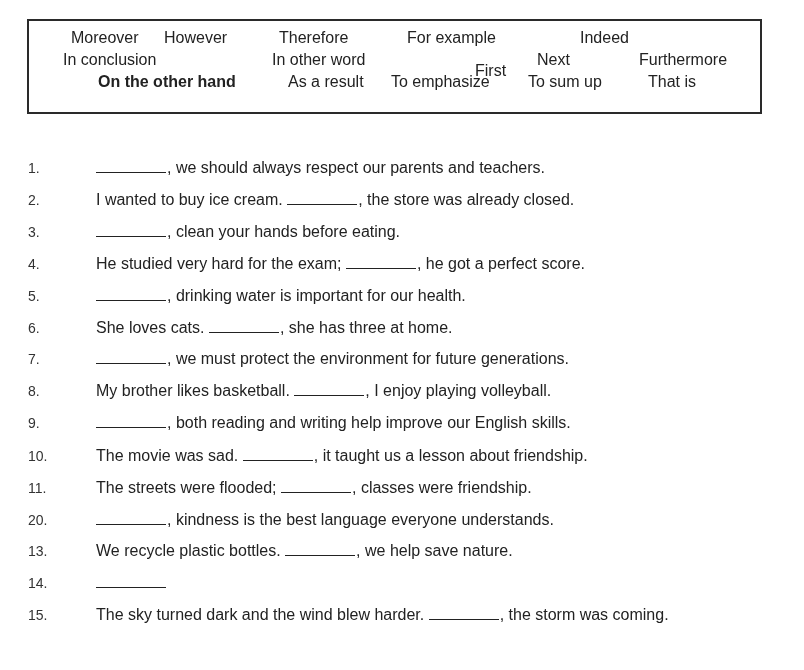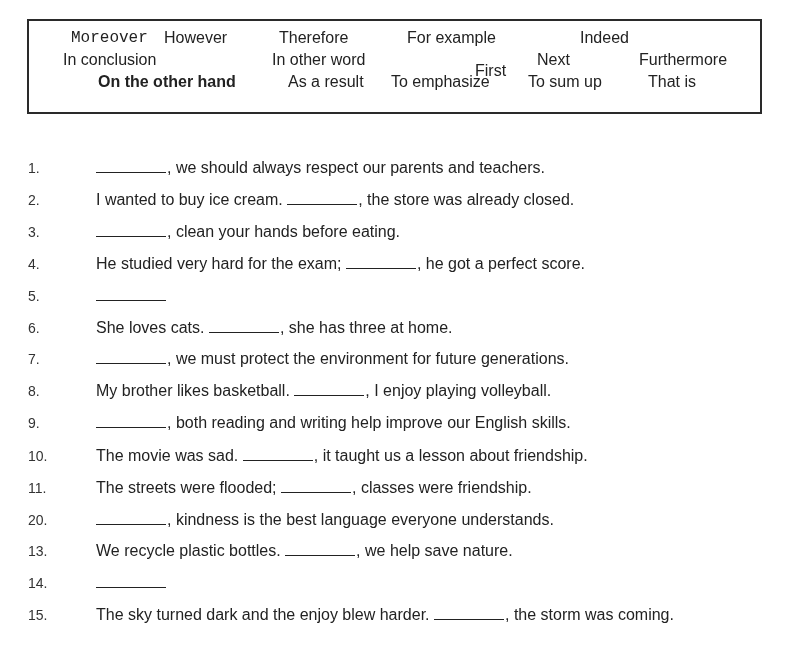--- a/index.html
+++ b/index.html
@@ -66,21 +66,21 @@
       height: 14px;
       border-bottom: 1.3px solid #222;
       vertical-align: baseline;
       margin: 0 1px 0 0;
     }
   </style>
 </head>
 <body>
 
 <div class="word-bank" id="word-bank">
-    <span class="wb-word" style="left: 42px; top: 7px; font-family: Liberation Mono, monospace;">Moreover</span>
+    <span class="wb-word" style="left: 42px; top: 7px;">Moreover</span>
     <span class="wb-word" style="left: 135px; top: 7px; text-align: center;">However</span>
     <span class="wb-word" style="left: 250px; top: 7px;">Therefore</span>
     <span class="wb-word" style="left: 378px; top: 7px;">For example</span>
     <span class="wb-word" style="left: 551px; top: 7px;">Indeed</span>
     <span class="wb-word" style="left: 34px; top: 29px;">In conclusion</span>
     <span class="wb-word" style="left: 243px; top: 29px;">In other word</span>
     <span class="wb-word" style="left: 402px; top: 40px; margin-left: 44px;">First</span>
     <span class="wb-word" style="left: 508px; top: 29px;">Next</span>
     <span class="wb-word" style="left: 610px; top: 29px;">Furthermore</span>
     <span class="wb-word" style="left: 69px; top: 51px; font-weight: bold;">On the other hand</span>
@@ -102,21 +102,21 @@
     <div class="item" style="top: 221px;">
       <span class="num">3.</span>
       <span class="sentence"><span style="white-space: pre;"></span><span class="blank"></span><span>, clean your hands before eating.</span></span>
     </div>
     <div class="item" style="top: 253px;">
       <span class="num">4.</span>
       <span class="sentence"><span style="white-space: pre;">He studied very hard for the exam; </span><span class="blank"></span><span>, he got a perfect score.</span></span>
     </div>
     <div class="item" style="top: 285px;">
       <span class="num">5.</span>
-      <span class="sentence"><span style="white-space: pre;"></span><span class="blank"></span></span>
+      <span class="sentence"><span style="white-space: pre;"></span><span class="blank"></span><span>, drinking water is important for our health.</span></span>
     </div>
     <div class="item" style="top: 317px;">
       <span class="num">6.</span>
       <span class="sentence"><span style="white-space: pre;">She loves cats. </span><span class="blank"></span><span>, she has three at home.</span></span>
     </div>
     <div class="item" style="top: 348px;">
       <span class="num">7.</span>
       <span class="sentence"><span style="white-space: pre;"></span><span class="blank"></span><span>, we must protect the environment for future generations.</span></span>
     </div>
     <div class="item" style="top: 380px;">
@@ -142,15 +142,15 @@
     <div class="item" style="top: 540px;">
       <span class="num">13.</span>
       <span class="sentence"><span style="white-space: pre;">We recycle plastic bottles. </span><span class="blank"></span><span>, we help save nature.</span></span>
     </div>
     <div class="item" style="top: 572px;">
       <span class="num">14.</span>
       <span class="sentence"><span style="white-space: pre;"></span><span class="blank"></span></span>
     </div>
     <div class="item" style="top: 604px;">
       <span class="num">15.</span>
-      <span class="sentence"><span style="white-space: pre;">The sky turned dark and the enjoy blew harder. </span><span class="blank"></span><span>, the storm was coming.</span></span>
+      <span class="sentence"><span style="white-space: pre;">The sky turned dark and the wind blew harder. </span><span class="blank"></span><span>, the storm was coming.</span></span>
     </div>
   </div>
 
 </body></html>

